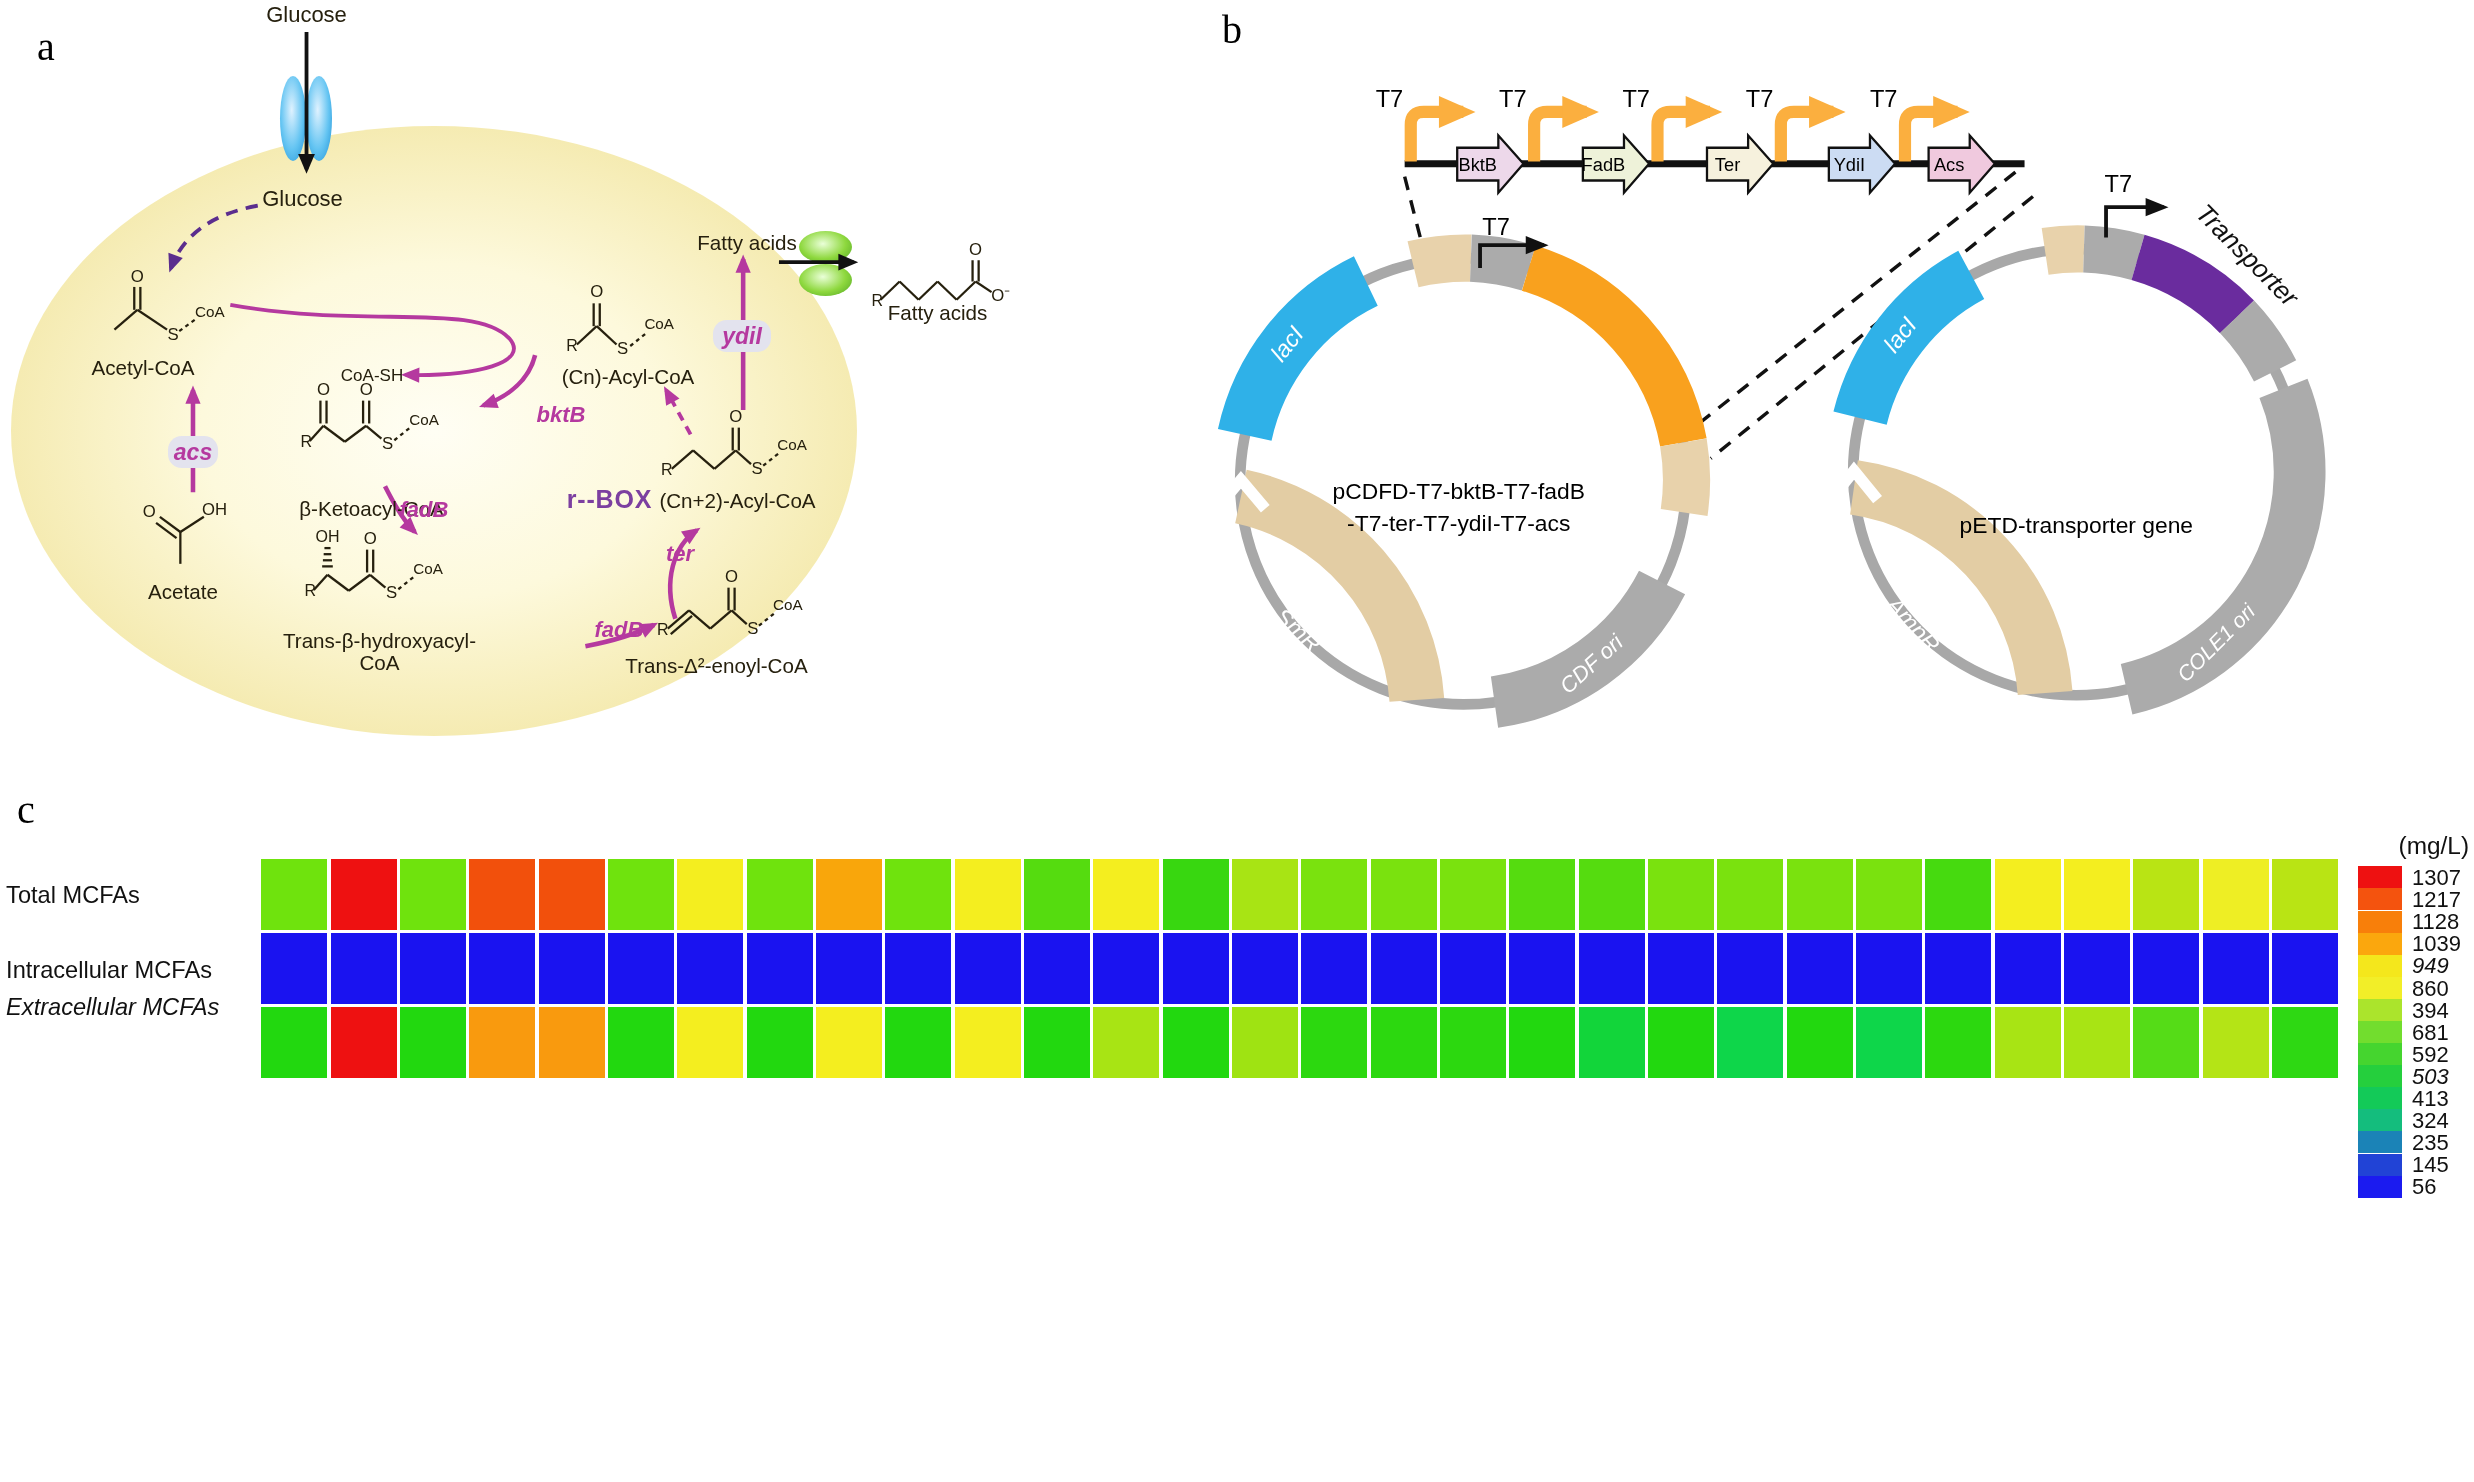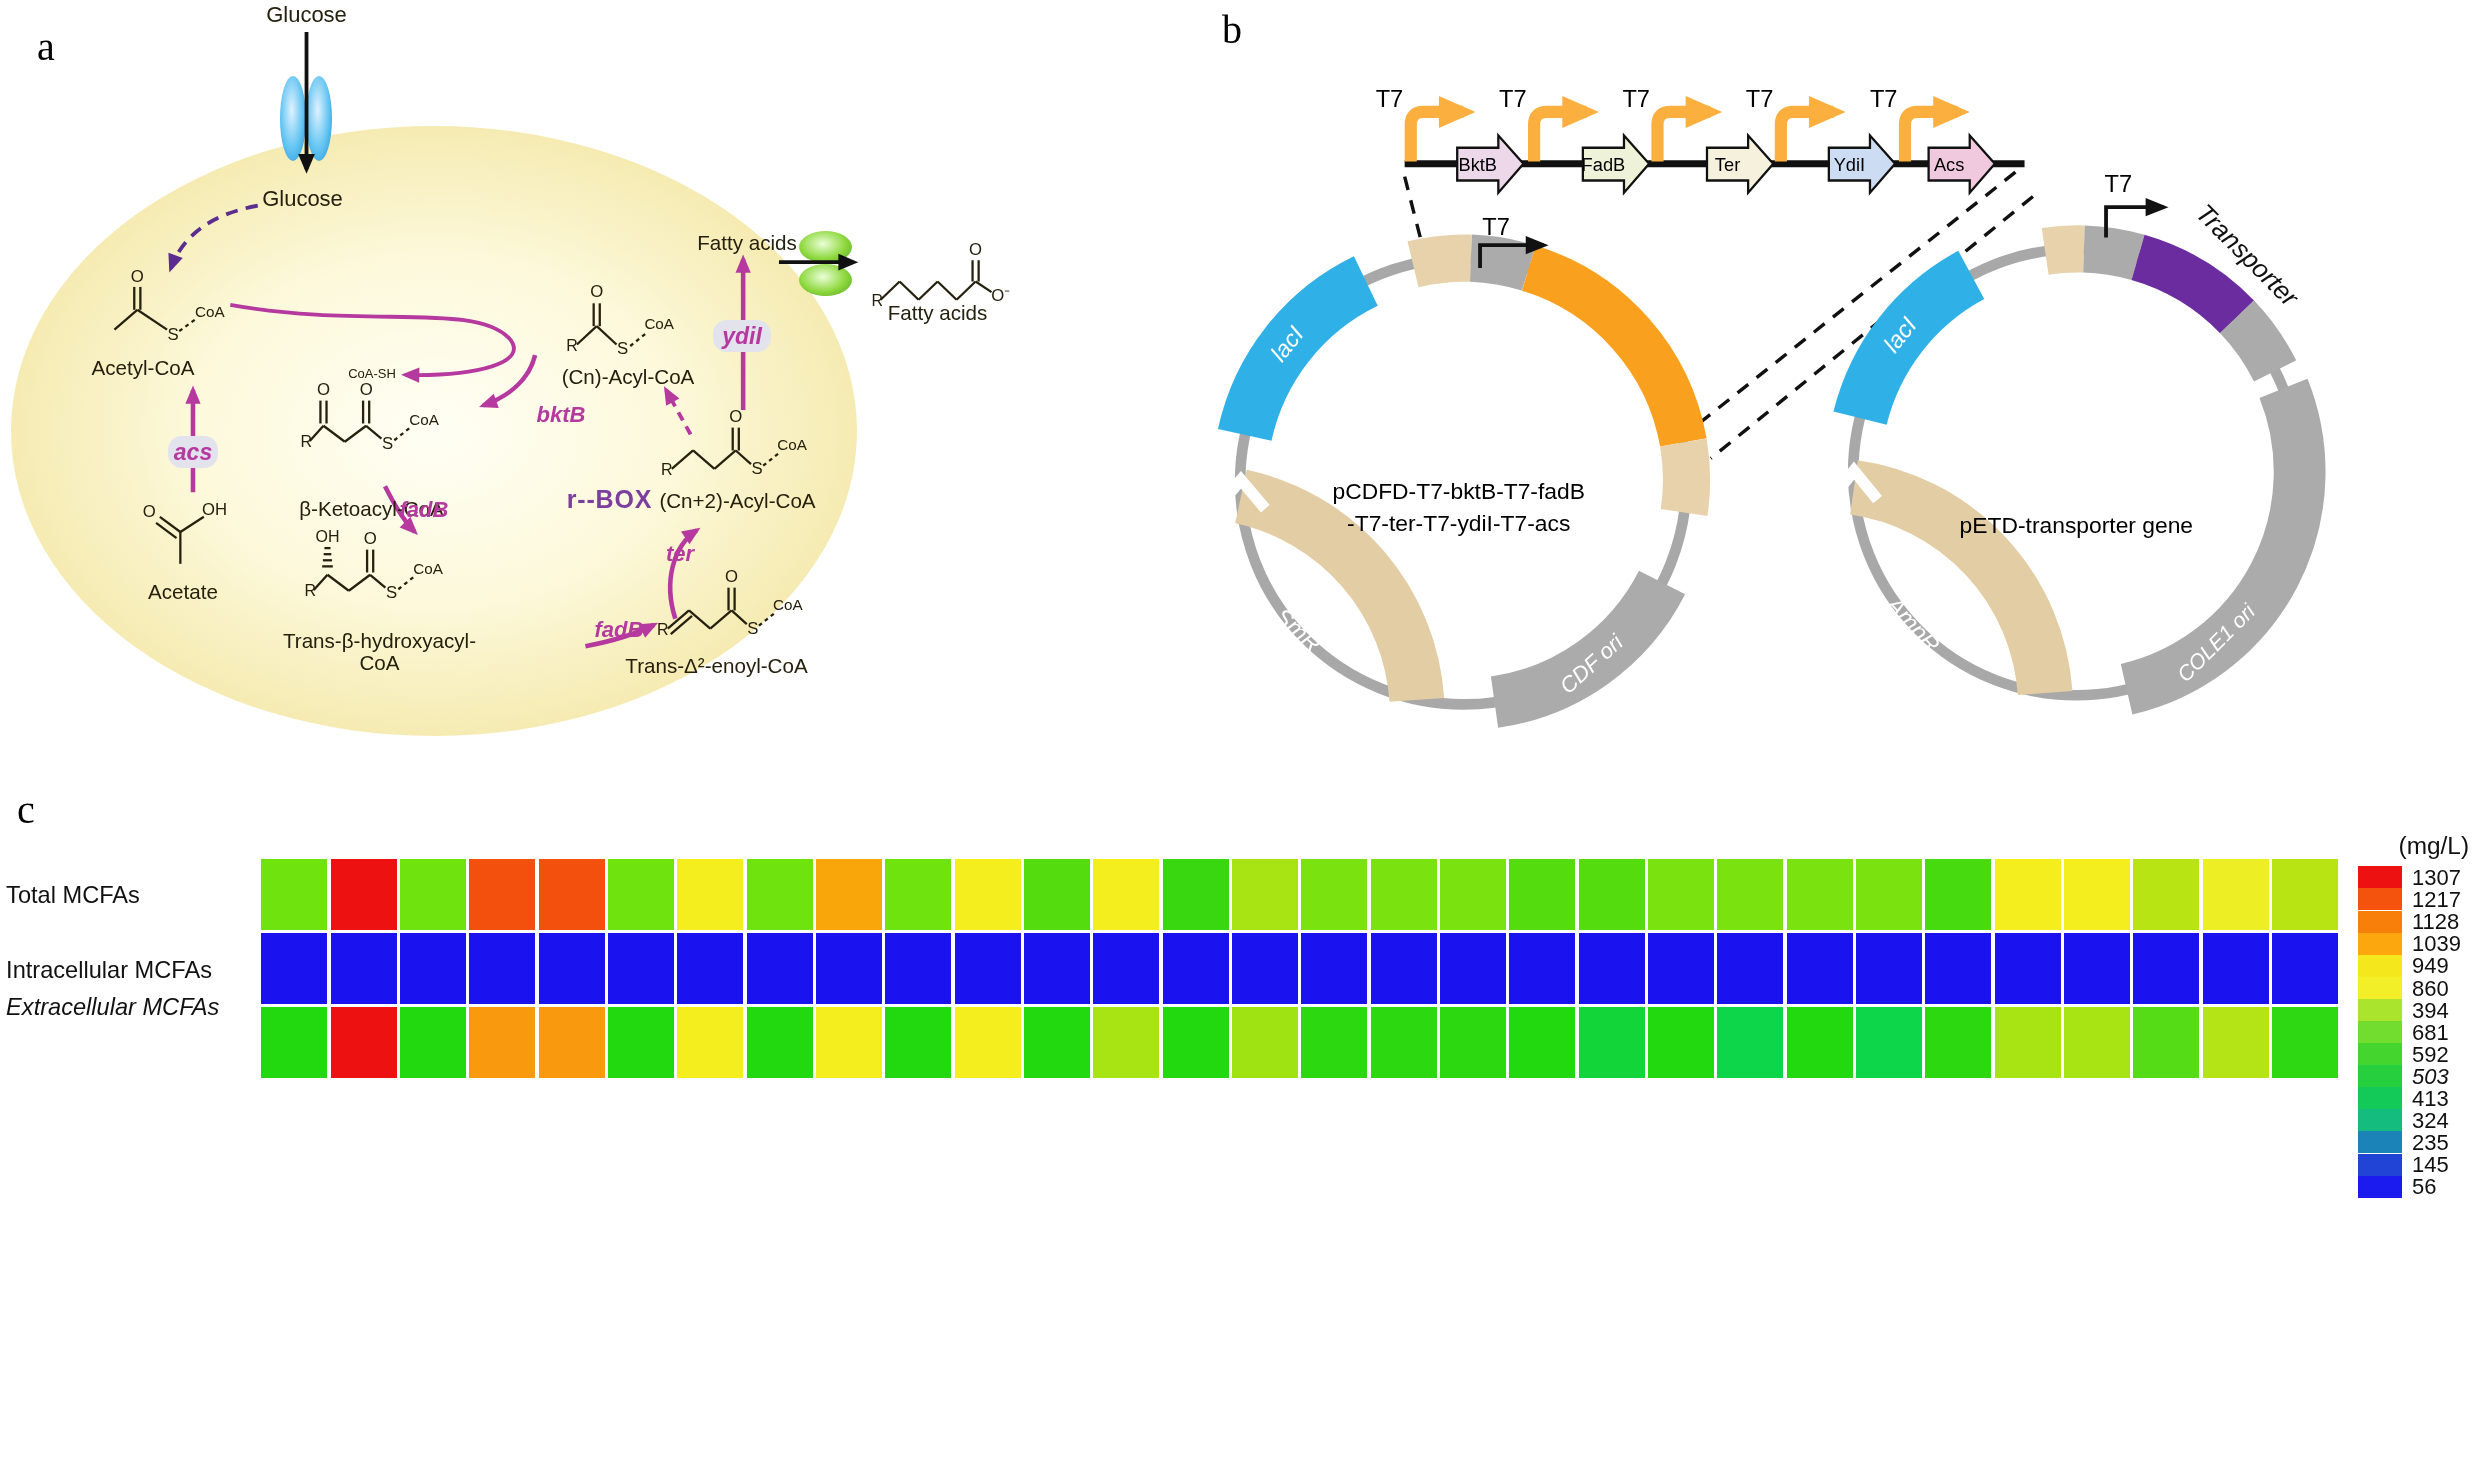--- a/index.html
+++ b/index.html
@@ -196,21 +196,21 @@
     </g>
     <text x="8" y="84" font-size="21">R</text>
     <text x="145" y="17" font-size="22" text-anchor="middle">O</text>
     <text x="178" y="78" font-size="22" text-anchor="middle">O⁻</text>
   </svg>
 
   <div class="abs lbl" style="left:253px;top:3px;width:107px;font-size:22px;">Glucose</div>
   <div class="abs lbl" style="left:249px;top:187px;width:107px;font-size:22px;">Glucose</div>
   <div class="abs lbl" style="left:67px;top:357px;width:152px;">Acetyl-CoA</div>
   <div class="abs lbl" style="left:122px;top:581px;width:122px;">Acetate</div>
-  <div class="abs lbl" style="left:334px;top:367px;width:76px;font-size:13px;">CoA-SH</div>
+  <div class="abs lbl" style="left:334px;top:367px;width:76px;font-size:17px;">CoA-SH</div>
   <div class="abs lbl" style="left:280px;top:462px;width:183px;margin-top:36px;">β-Ketoacyl-CoA</div>
   <div class="abs lbl" style="left:265px;top:614px;width:229px;margin-top:16px;">Trans-β-hydroxyacyl-CoA</div>
   <div class="abs lbl" style="left:602px;top:655px;width:229px;">Trans-Δ²-enoyl-CoA</div>
   <div class="abs lbl" style="left:646px;top:490px;width:183px;">(Cn+2)-Acyl-CoA</div>
   <div class="abs lbl" style="left:544px;top:366px;width:168px;">(Cn)-Acyl-CoA</div>
   <div class="abs lbl" style="left:690px;top:232px;width:114px;">Fatty acids</div>
   <div class="abs lbl" style="left:869px;top:302px;width:137px;">Fatty acids</div>
 
   <div class="abs enz" style="left:523px;top:402px;width:76px;">bktB</div>
   <div class="abs enz" style="left:386px;top:497px;width:76px;">fadB</div>
@@ -415,21 +415,21 @@
   <div id="legend" class="abs" style="left:0;top:0;">
       <div class="abs" style="left: 2358px; top: 866px; width: 44px; height: 22px; background: rgb(238, 17, 17);"></div>
       <div class="legendtick" style="left: 2412px; top: 867px; height: 22px; line-height: 22px;">1307</div>
       <div class="abs" style="left: 2358px; top: 888px; width: 44px; height: 22px; background: rgb(244, 83, 14);"></div>
       <div class="legendtick" style="left: 2412px; top: 889px; height: 22px; line-height: 22px;">1217</div>
       <div class="abs" style="left: 2358px; top: 911px; width: 44px; height: 22px; background: rgb(248, 127, 10);"></div>
       <div class="legendtick" style="left: 2412px; top: 911px; height: 22px; line-height: 22px;">1128</div>
       <div class="abs" style="left: 2358px; top: 933px; width: 44px; height: 22px; background: rgb(251, 167, 13);"></div>
       <div class="legendtick" style="left: 2412px; top: 933px; height: 22px; line-height: 22px;">1039</div>
       <div class="abs" style="left: 2358px; top: 955px; width: 44px; height: 22px; background: rgb(244, 231, 28);"></div>
-      <div class="legendtick" style="left: 2412px; top: 955px; height: 22px; line-height: 22px;">949</div>
+      <div class="legendtick" style="left: 2412px; top: 955px; height: 22px; line-height: 22px; font-style: italic;">949</div>
       <div class="abs" style="left: 2358px; top: 977px; width: 44px; height: 22px; background: rgb(242, 238, 40);"></div>
       <div class="legendtick" style="left: 2412px; top: 978px; height: 22px; line-height: 22px;">860</div>
       <div class="abs" style="left: 2358px; top: 999px; width: 44px; height: 22px; background: rgb(171, 228, 44);"></div>
       <div class="legendtick" style="left: 2412px; top: 1000px; height: 22px; line-height: 22px;">394</div>
       <div class="abs" style="left: 2358px; top: 1021px; width: 44px; height: 22px; background: rgb(114, 221, 46);"></div>
       <div class="legendtick" style="left: 2412px; top: 1022px; height: 22px; line-height: 22px;">681</div>
       <div class="abs" style="left: 2358px; top: 1043px; width: 44px; height: 22px; background: rgb(69, 213, 47);"></div>
       <div class="legendtick" style="left: 2412px; top: 1044px; height: 22px; line-height: 22px;">592</div>
       <div class="abs" style="left: 2358px; top: 1065px; width: 44px; height: 22px; background: rgb(37, 207, 61);"></div>
       <div class="legendtick" style="left: 2412px; top: 1066px; height: 22px; line-height: 22px; font-style: italic;">503</div>

